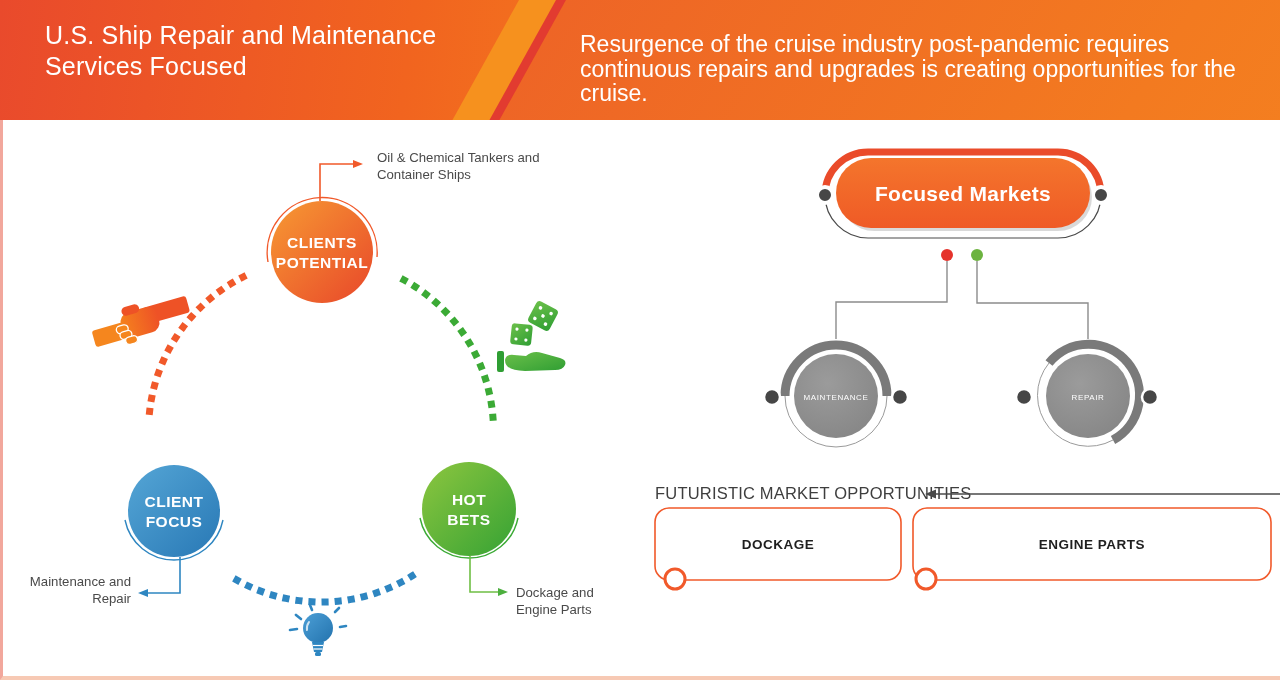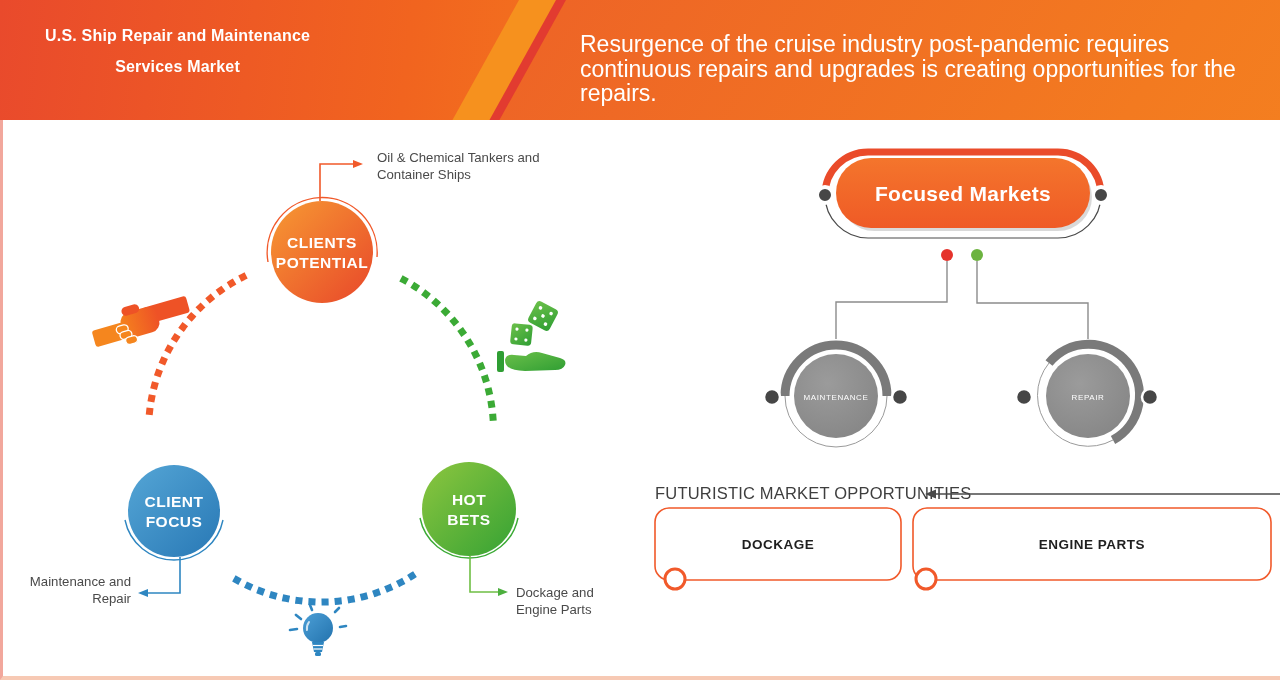--- a/index.html
+++ b/index.html
@@ -7,43 +7,43 @@
        font-family:"Liberation Sans", sans-serif;}
   .header{position:absolute;left:0;top:0;width:1280px;height:120px;overflow:hidden;
           background:linear-gradient(97deg,#E94A2C 0%,#F1641F 32%,#F5831E 60%,#F68A1E 100%);}
   .hdr-wedge{position:absolute;top:0;left:519px;width:46px;height:120px;
              background:#F6911E;transform:skewX(-29deg);transform-origin:top left;}
   .hdr-right{position:absolute;top:0;left:566px;width:1400px;height:120px;
              background:linear-gradient(95deg,#EE6526 0%,#F37A20 45%,#F78E1E 100%);
              transform:skewX(-29deg);transform-origin:top left;}
   .hdr-stripe{position:absolute;top:0;left:556px;width:10px;height:120px;
               background:#E23B30;transform:skewX(-29deg);transform-origin:top left;}
-  .hdr-title{position:absolute;left:45px;top:20px;color:#ffffff;font-weight:700;
-             font-size:16px;line-height:31px;letter-spacing:.2px;text-align:center;}
+  .hdr-title{position:absolute;left:45px;top:20px;color:#ffffff;font-weight:400;
+             font-size:25px;line-height:31px;letter-spacing:.2px;}
   .hdr-desc{position:absolute;left:580px;top:32px;color:#ffffff;font-weight:400;
             font-size:23px;line-height:24.5px;}
   .content{position:absolute;left:0;top:120px;width:1280px;height:560px;background:#ffffff;
            border-left:3px solid #F2A79C;border-bottom:4px solid #F7C9B4;box-sizing:border-box;}
   svg text{font-family:"Liberation Sans", sans-serif;}
 </style>
 </head>
 <body>
 
 <div class="header">
   <div class="hdr-right"></div>
   <div class="hdr-wedge"></div>
   <div class="hdr-stripe"></div>
   <div class="hdr-title">
     <div>U.S. Ship Repair and Maintenance</div>
-    <div>Services Market</div>
+    <div>Services Focused</div>
   </div>
   <div class="hdr-desc">
     <div>Resurgence of the cruise industry post-pandemic requires</div>
     <div>continuous repairs and upgrades is creating opportunities for the</div>
-    <div>repairs.</div>
+    <div>cruise.</div>
   </div>
 </div>
 
 <div class="content">
 
 <svg width="660" height="556" viewBox="0 0 660 556" style="position:absolute;left:0;top:0;">
   <defs>
     <linearGradient id="gOr" x1="0" y1="0" x2="1" y2="1">
       <stop offset="0" stop-color="#F79A33"></stop>
           <stop offset="1" stop-color="#E8472A"></stop>

